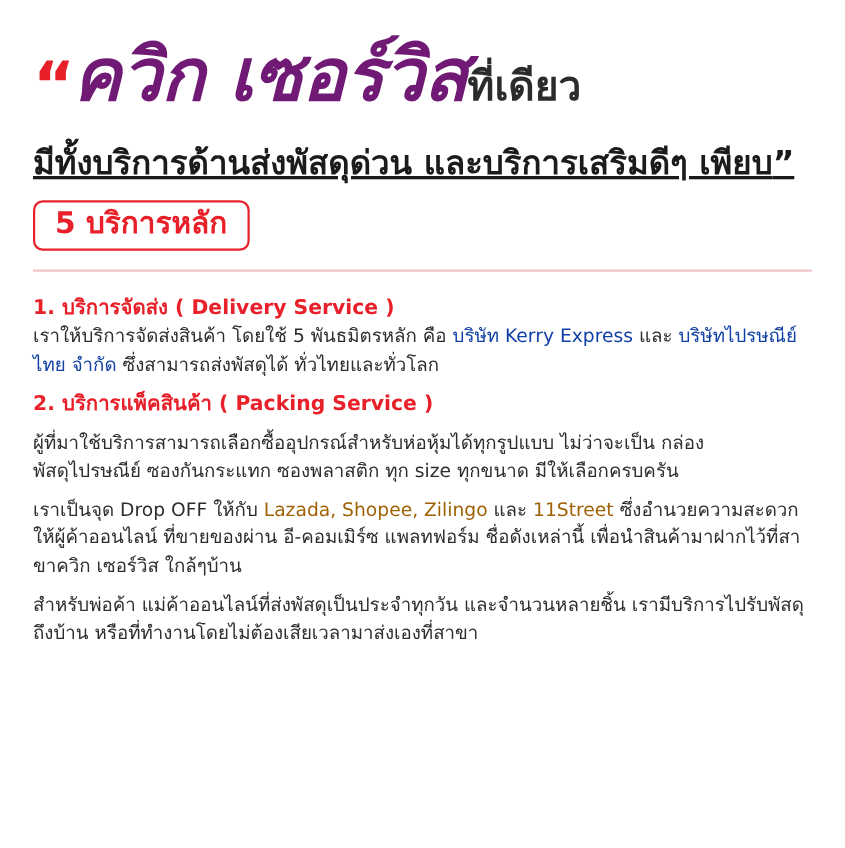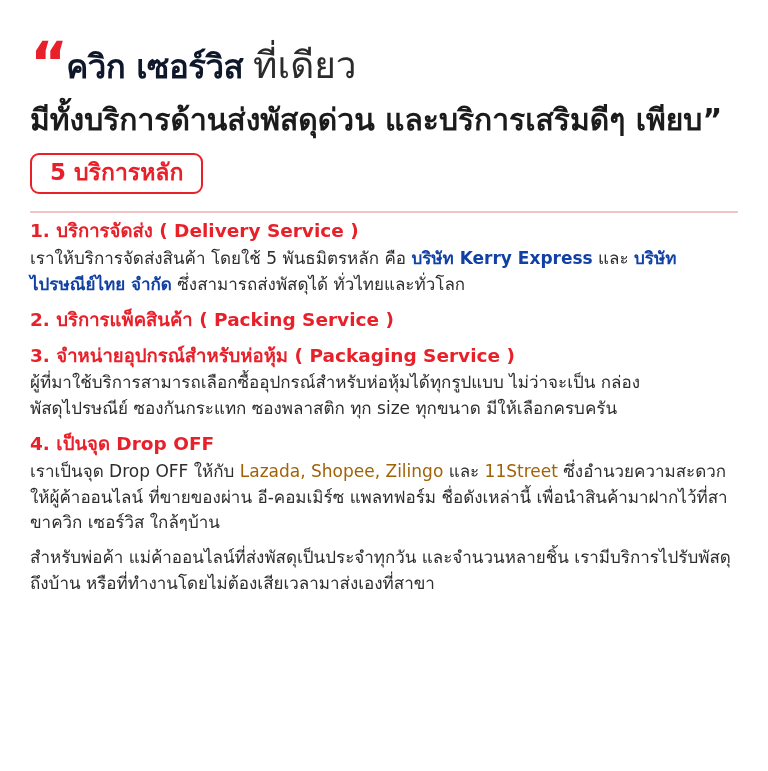--- a/index.html
+++ b/index.html
@@ -29,71 +29,72 @@
     white-space: nowrap;
   }
   .quote-mark {
     color: #e8202a;
     font-size: 58px;
     font-weight: bold;
     vertical-align: -6px;
     letter-spacing: -2px;
   }
   .headline-red {
-    color: #0f172a;
-    font-size: 33px;
+    color: #701a75;
+    font-size: 66px;
     font-weight: bold;
     letter-spacing: -0.5px;
+    font-style: italic;
   }
   .headline-dark {
     color: #2b2b2b;
     font-size: 37px;
-    font-weight: normal;
-    margin-left: 10px;
+    font-weight: bold;
   }
   .subhead {
     display: block;
     color: #1b1b1b;
     font-size: 30px;
     font-weight: bold;
     line-height: 1.25;
-    margin: 6px 0 0 0;
+    margin: 22px 0 0 0;
     white-space: nowrap;
+    text-decoration: underline;
   }
   .subhead .endquote {
     color: #1b1b1b;
     font-size: 30px;
     font-weight: bold;
   }
 
   
   .badge-wrap {
     margin-top: 14px;
   }
   .badge {
     display: inline-block;
     border: 2px solid #e8202a;
     border-radius: 9px;
     color: #e8202a;
-    font-size: 23px;
+    font-size: 27px;
     font-weight: bold;
     padding: 5px 18px 7px 18px;
     line-height: 1.1;
   }
 
   .divider {
     margin: 17px 0 0 0;
     height: 2px;
     background: #f2c4c6;
     width: 100%;
   }
 
   
   .services {
-    margin-top: 5px;
+    margin-top: 20px;
   }
   .service {
     margin-bottom: 9px;
   }
   .service-title {
     color: #e8202a;
     font-size: 18.5px;
     font-weight: bold;
     line-height: 1.45;
     margin: 0 0 1px 0;
@@ -103,21 +104,21 @@
     font-size: 17px;
     line-height: 1.52;
     margin: 0;
   }
   .b {
     font-weight: normal;
     color: #a16207;
   }
   .blue {
     color: #1141a5;
-    font-weight: bold;
+    font-weight: normal;
   }
 </style>
 </head>
 <body>
 
 <div class="page">
 
   <div>
     <div class="headline">
       <span class="quote-mark">“</span><span class="headline-red">ควิก เซอร์วิส</span><span class="headline-dark">ที่เดียว</span>
@@ -138,26 +139,24 @@
     <div class="service">
       <p class="service-title">1. บริการจัดส่ง ( Delivery Service )</p>
       <p class="service-body"><span>เราให้บริการจัดส่งสินค้า โดยใช้ 5 พันธมิตรหลัก คือ </span><span class="blue">บริษัท Kerry Express</span><span> และ </span><span class="blue">บริษัทไปรษณีย์ไทย จำกัด</span><span> ซึ่งสามารถส่งพัสดุได้ ทั่วไทยและทั่วโลก</span></p>
     </div>
 
     <div class="service">
       <p class="service-title">2. บริการแพ็คสินค้า ( Packing Service )</p>
     </div>
 
     <div class="service">
-      <p class="service-title">3. จำหน่ายอุปกรณ์สำหรับห่อหุ้ม ( Packaging Service )</p>
       <p class="service-body"><span>ผู้ที่มาใช้บริการสามารถเลือกซื้ออุปกรณ์สำหรับห่อหุ้มได้ทุกรูปแบบ ไม่ว่าจะเป็น กล่องพัสดุไปรษณีย์ ซองกันกระแทก ซองพลาสติก ทุก size ทุกขนาด มีให้เลือกครบครัน</span></p>
     </div>
 
     <div class="service">
-      <p class="service-title">4. เป็นจุด Drop OFF</p>
       <p class="service-body"><span>เราเป็นจุด Drop OFF ให้กับ </span><span class="b">Lazada, Shopee, Zilingo</span><span> และ </span><span class="b">11Street</span><span> ซึ่งอำนวยความสะดวกให้ผู้ค้าออนไลน์ ที่ขายของผ่าน อี-คอมเมิร์ซ แพลทฟอร์ม ชื่อดังเหล่านี้ เพื่อนำสินค้ามาฝากไว้ที่สาขาควิก เซอร์วิส ใกล้ๆบ้าน</span></p>
     </div>
 
     <div class="service">
       <p class="service-body"><span>สำหรับพ่อค้า แม่ค้าออนไลน์ที่ส่งพัสดุเป็นประจำทุกวัน และจำนวนหลายชิ้น เรามีบริการไปรับพัสดุถึงบ้าน หรือที่ทำงานโดยไม่ต้องเสียเวลามาส่งเองที่สาขา</span></p>
     </div>
 
   </div>
 </div>
 

